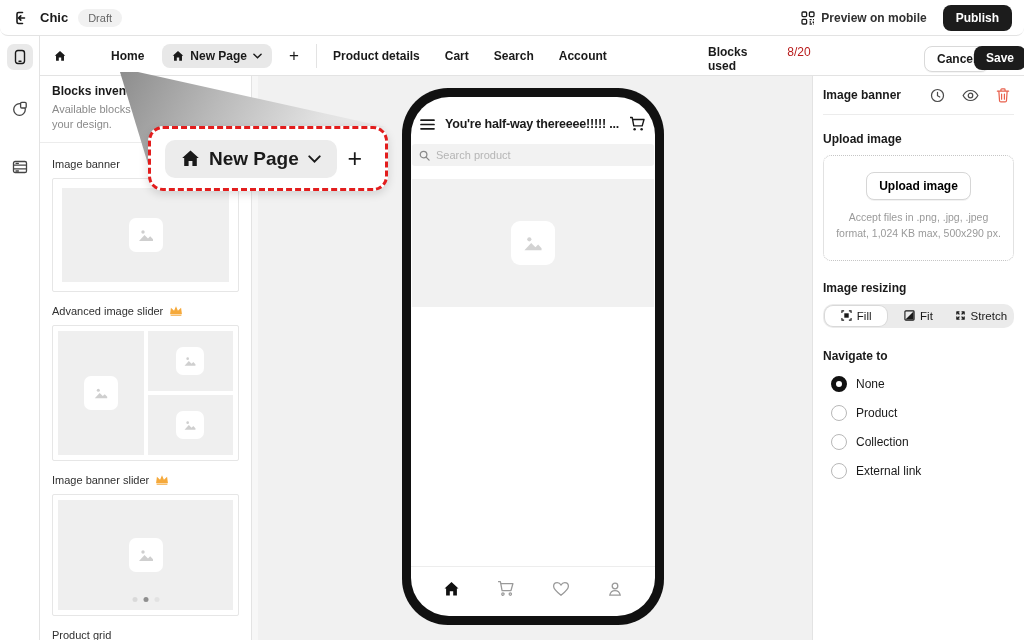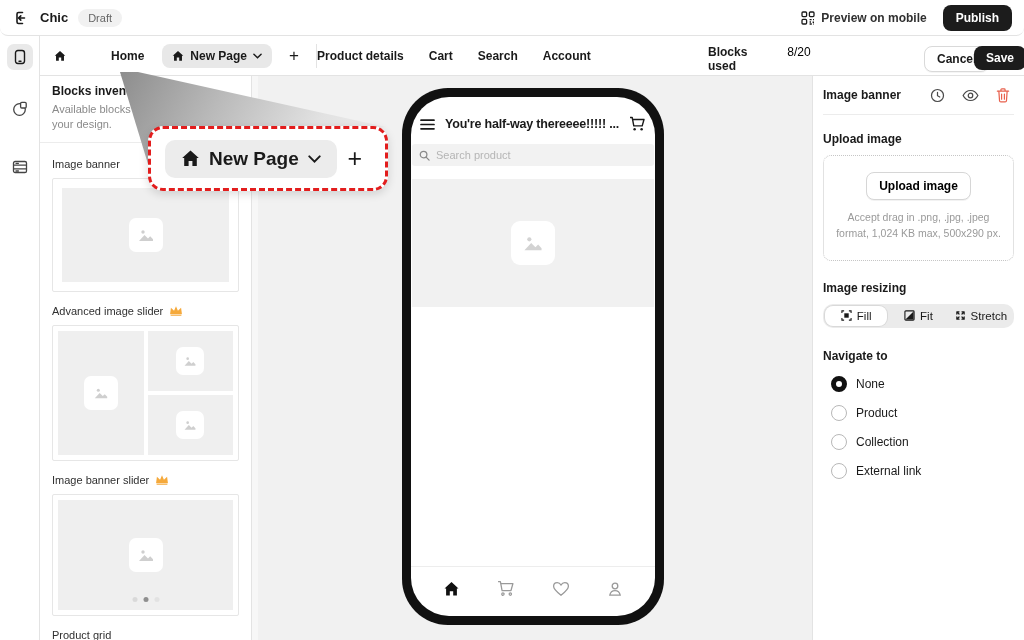--- a/index.html
+++ b/index.html
@@ -26,21 +26,21 @@
              border-bottom:1px solid #e3e3e3; display:flex; align-items:center; }
   .tab { display:flex; align-items:center; gap:6px; font-size:12px; font-weight:600; color:#1a1a1a; cursor:pointer; }
   .page-pill { display:flex; align-items:center; gap:6px; background:#e8e8e8; border-radius:8px;
                height:24px; padding:0 10px; font-size:12px; font-weight:600; cursor:pointer; }
   .plus-btn { width:24px; height:24px; display:flex; align-items:center; justify-content:center;
               font-size:17px; font-weight:400; cursor:pointer; color:#1a1a1a; background:none; border:none; }
   .vdiv { width:1px; height:24px; background:#e3e3e3; }
   .blocks-used { position:absolute; left:708px; top:45px; width:100px; }
   .blocks-used .row { display:flex; justify-content:space-between; align-items:baseline; }
   .blocks-used .lbl { font-size:12px; font-weight:700; }
-  .blocks-used .val { font-size:12px; color:#000000;margin-left:40px; }
+  .blocks-used .val { font-size:12px; color:#b91c1c;margin-left:40px; }
   .progress-track { margin-top:5px; width:98px; height:4px; background:#e3e3e3; border-radius:2px; overflow:hidden; }
   .progress-fill { height:4px; background:#303030; border-radius:2px; }
 
   
   .rail { position:absolute; left:0; top:36px; width:40px; height:604px; background:#fff; border-right:1px solid #e3e3e3; }
   .rail-item { width:26px; height:26px; margin:0 auto; border-radius:7px; display:flex; align-items:center; justify-content:center; cursor:pointer; }
   .rail-item.sel { background:#e9e9e9; }
 
   
   .blocks-panel { position:absolute; left:40px; top:76px; width:212px; height:564px; background:#fff;
@@ -160,21 +160,21 @@
       </span>
       <span>New Page</span>
       <span>
         <svg width="9" height="6" viewBox="0 0 10 6" fill="none" stroke="#1a1a1a" stroke-width="1.6" stroke-linecap="round">
             <path d="M1 1 L5 5 L9 1"></path>
           </svg>
       </span>
     </span>
     <button class="plus-btn" style="margin-left:10px;">+</button>
     <span class="vdiv" style="margin-left:10px;"></span>
-    <span class="tab" style="">Product details</span>
+    <span class="tab" style="margin-left:16px;">Product details</span>
     <span class="tab" style="margin-left:25px;">Cart</span>
     <span class="tab" style="margin-left:25px;">Search</span>
     <span class="tab" style="margin-left:25px;">Account</span>
   </div>
 
   <div class="blocks-used">
     <div class="row">
       <span class="lbl">Blocks used</span>
       <span class="val">8/20</span>
     </div>
@@ -407,21 +407,21 @@
             <path d="M5.5 6.4 v5.6 M8.5 6.4 v5.6"></path>
           </svg>
         </span>
       </span>
     </div>
 
     <div class="sec-label" style="margin-top:17px;">Upload image</div>
     <div class="upload-box">
       <button class="upload-btn">Upload image</button>
       <div class="upload-hint">
-        <div>Accept drag in .png, .jpg, .jpeg</div>
+        <div>Accept files in .png, .jpg, .jpeg</div>
         <div>format, 1,024 KB max, 500x290 px.</div>
       </div>
     </div>
 
     <div class="sec-label" style="margin-top:20px;">Image resizing</div>
     <div class="seg">
       <span class="seg-item sel">
         <span>
           <svg width="11" height="11" viewBox="0 0 12 12" fill="none" stroke="#1a1a1a" stroke-width="1.2">
             <path d="M1 3.4 V1 h2.4 M8.6 1 H11 v2.4 M11 8.6 V11 H8.6 M3.4 11 H1 V8.6"></path>

